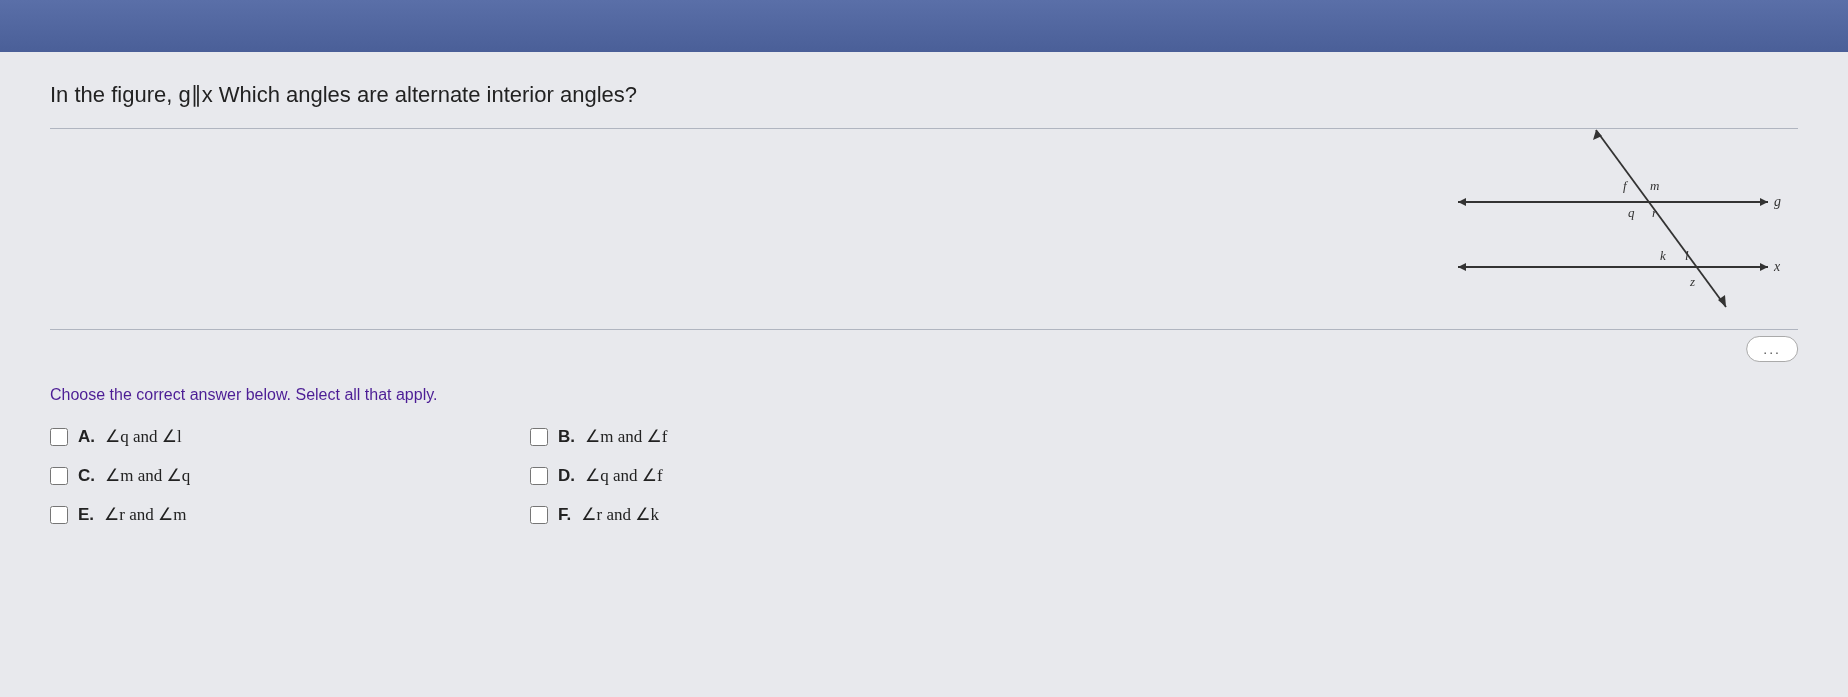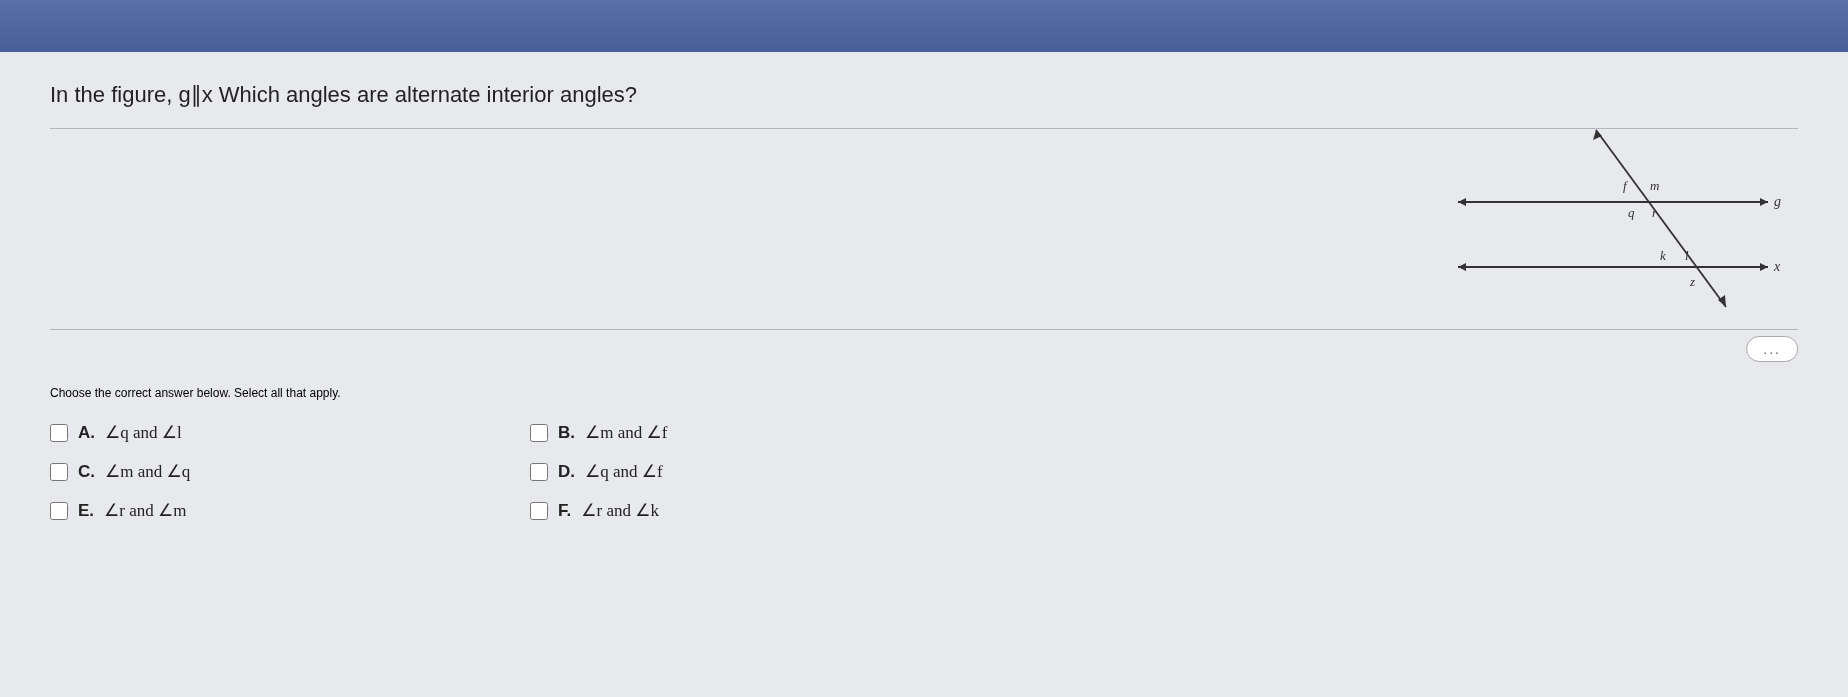--- a/index.html
+++ b/index.html
@@ -48,22 +48,22 @@
       background: #fff;
       border: 1.5px solid #aaa;
       border-radius: 14px;
       padding: 4px 16px;
       font-size: 14px;
       color: #555;
       cursor: pointer;
       letter-spacing: 2px;
     }
     .instruction-text {
-      font-size: 12px;
-      color: #000000;
+      font-size: 16px;
+      color: #4c1d95;
       margin-top: 30px;
       margin-bottom: 22px;
     }
     .options-grid {
       display: grid;
       grid-template-columns: 1fr 1fr;
       row-gap: 18px;
       column-gap: 60px;
       max-width: 900px;
     }

